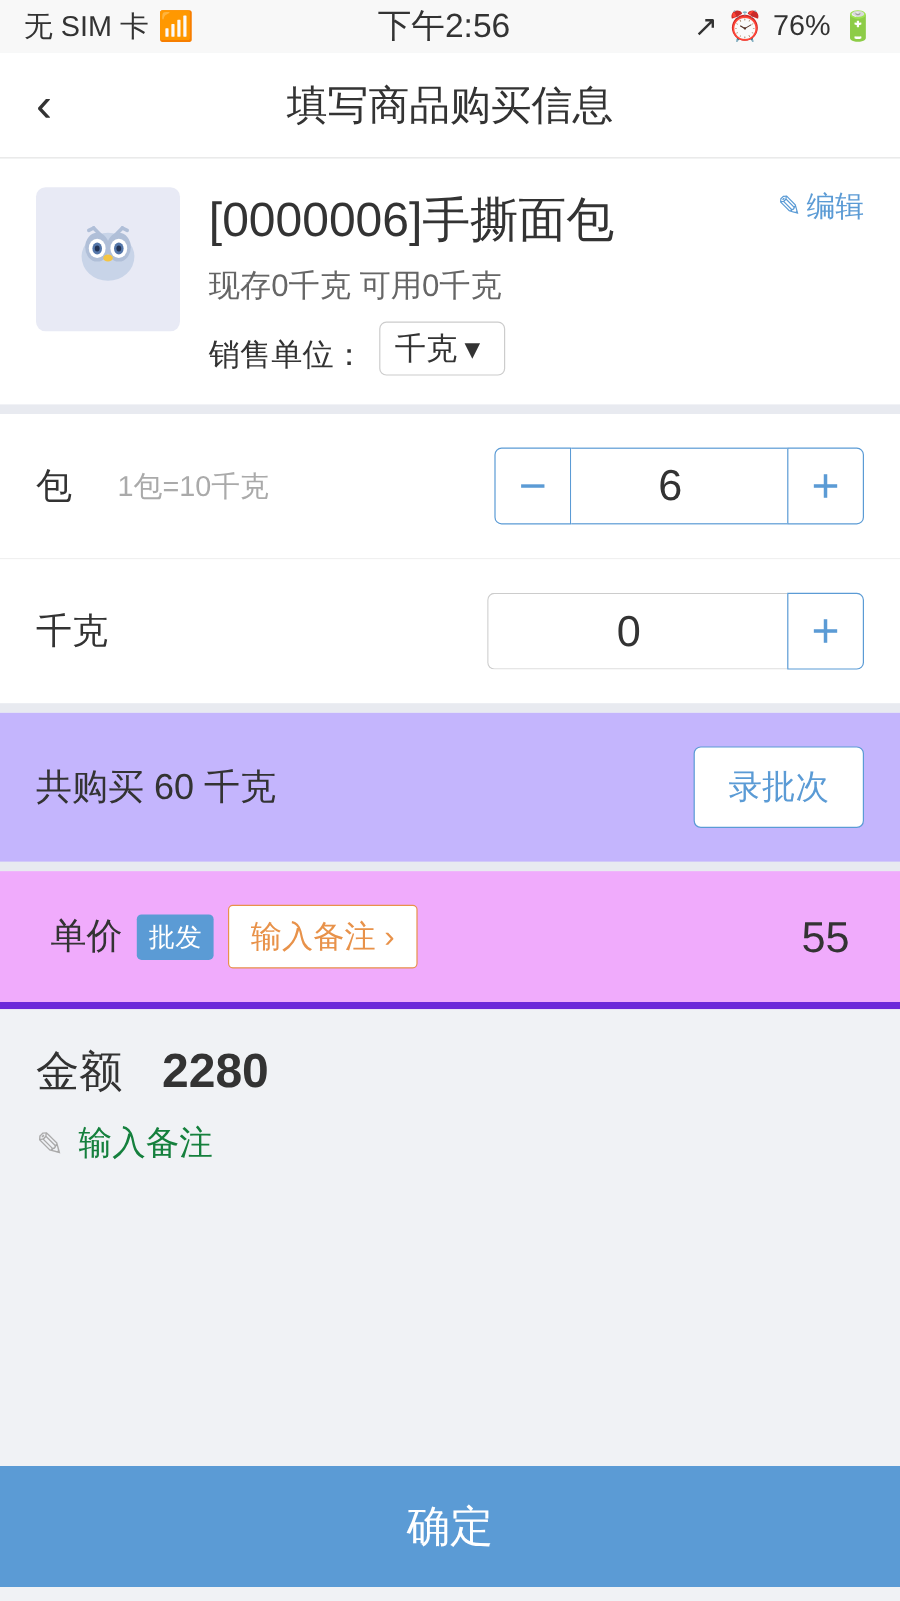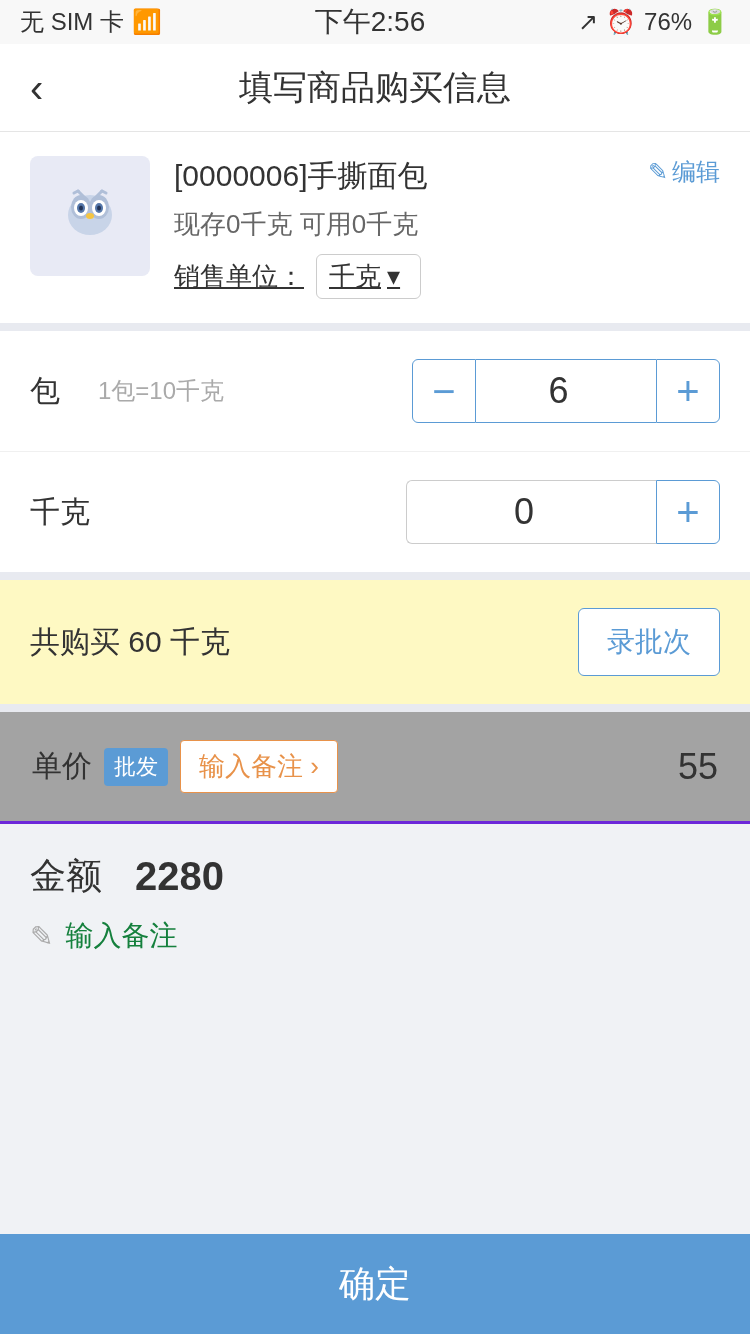--- a/index.html
+++ b/index.html
@@ -93,46 +93,45 @@
     }
     .product-info {
       flex: 1;
     }
     .product-header {
       display: flex;
       justify-content: space-between;
       align-items: flex-start;
     }
     .product-name {
-      font-size: 30px;
+      font-size: 40px;
       color: #333;
       font-weight: 500;
       text-align: right;
     }
     .edit-btn {
       font-size: 24px;
       color: #5b9bd5;
       display: flex;
       align-items: center;
       gap: 4px;
       cursor: pointer;
     }
     .product-stock {
       font-size: 26px;
       color: #666;
       margin-top: 10px;
     }
     .product-unit-row {
       display: flex;
-      align-items: center;
+      align-items: flex-end;
       gap: 12px;
       margin-top: 12px;
       font-size: 26px;
       color: #333;
-      text-decoration: underline;
     }
     .unit-select {
       border: 1px solid #ccc;
       border-radius: 6px;
       padding: 4px 20px 4px 12px;
       font-size: 26px;
       color: #333;
       background: #fff;
       position: relative;
       display: inline-flex;
@@ -230,42 +229,42 @@
       cursor: pointer;
       border-radius: 0 6px 6px 0;
     }
 
     
     .total-row {
       display: flex;
       align-items: center;
       justify-content: space-between;
       padding: 28px 30px;
-      background: #fef9c3;
+      background: #c4b5fd;
       border-bottom: 8px solid #e8eaf0;
     }
     .total-label {
       font-size: 30px;
       color: #333;
     }
     .record-batch-btn {
       border: 1.5px solid #5b9bd5;
       color: #5b9bd5;
       background: #fff;
       font-size: 28px;
       padding: 14px 28px;
       border-radius: 6px;
       cursor: pointer;
     }
 
     
     .price-section {
-      background: #a3a3a3;
-      padding: 28px 32px;
-      border-bottom: 3px solid #6d28d9;
+      background: #f0abfc;
+      padding: 28px 42px;
+      border-bottom: 6px solid #6d28d9;
     }
     .price-row {
       display: flex;
       align-items: center;
       justify-content: space-between;
     }
     .price-left {
       display: flex;
       align-items: center;
       gap: 12px;
@@ -335,21 +334,21 @@
     
     .content-area {
       background: #f0f2f5;
       flex: 1;
       min-height: 340px;
     }
 
     
     .confirm-btn {
       position: fixed;
-      bottom: 0;
+      bottom: 12px;
       left: 0;
       width: 750px;
       height: 100px;
       background: #5b9bd5;
       color: #fff;
       font-size: 36px;
       display: flex;
       align-items: center;
       justify-content: center;
       cursor: pointer;

